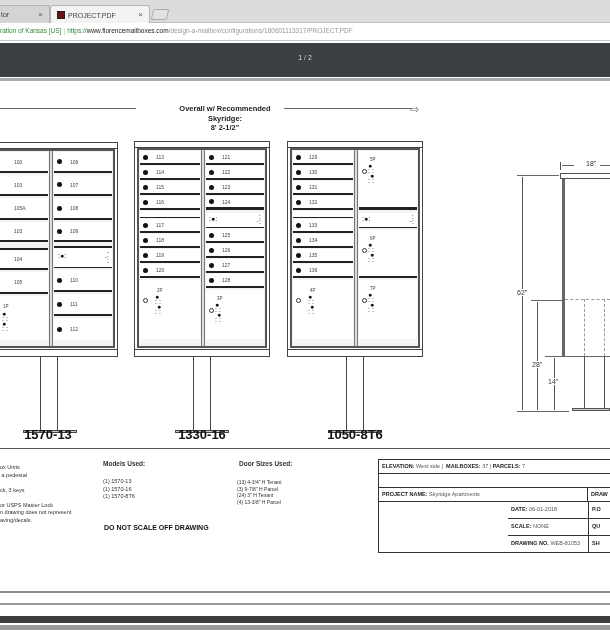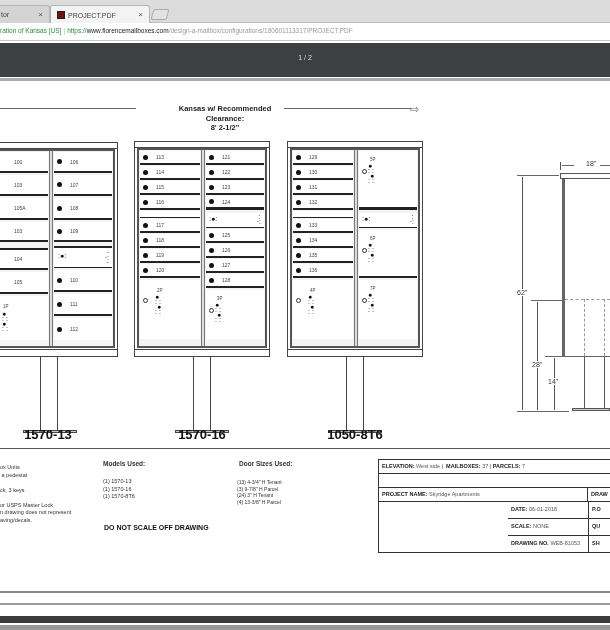--- a/index.html
+++ b/index.html
@@ -78,22 +78,22 @@
 
 <div class="pdfbar">
   <div class="page">1 / 2</div>
 </div>
 
 <div class="sheet">
   <div class="topline"></div>
 
   <div class="hline" style="left:0;top:30px;width:136px;"></div>
   <div class="dimtext">
-    <div>Kansas w/ Recommended</div>
-    <div>Clearance:</div>
+    <div>Overall w/ Recommended</div>
+    <div>Skyridge:</div>
     <div>8' 2-1/2"</div>
   </div>
   <div class="hline" style="left:284px;top:30px;width:128px;"></div>
   <div class="arrow">⇨</div>
 
   <div class="unit" style="left:-20px;top:64px;width:138px;height:215px;">
     <div class="cap"></div>
     <div class="frame">
       <div class="col" style="left:0;width:64px;">
         <div class="door" style="top:1px;height:21px;">
@@ -246,21 +246,21 @@
           <span class="ring" style="left:3px;top:18px;"></span>
           <span class="plabel" style="left:11px;top:6px;">3P</span>
           <span class="braille" style="left:9px;top:12px;">●<br>: :<br>&nbsp;●<br>: :</span>
         </div>
       </div>
     </div>
     <div class="base"></div>
   </div>
   <div class="pedestal" style="left:193px;top:279px;height:74px;width:18px;"></div>
   <div class="foot" style="left:175px;top:352px;width:54px;"></div>
-  <div class="model" style="left:142px;top:349px;">1570-16</div>
+  <div class="model" style="left:142px;top:349px;">1330-16</div>
 
   <div class="unit" style="left:287px;top:63px;width:136px;height:216px;">
     <div class="cap"></div>
     <div class="frame">
       <div class="col" style="left:0;width:62px;">
         <div class="door" style="top:1px;height:14px;">
             <span class="lock"></span>
             <span class="num">129</span>
           </div>
         <div class="door" style="top:16px;height:14px;">

